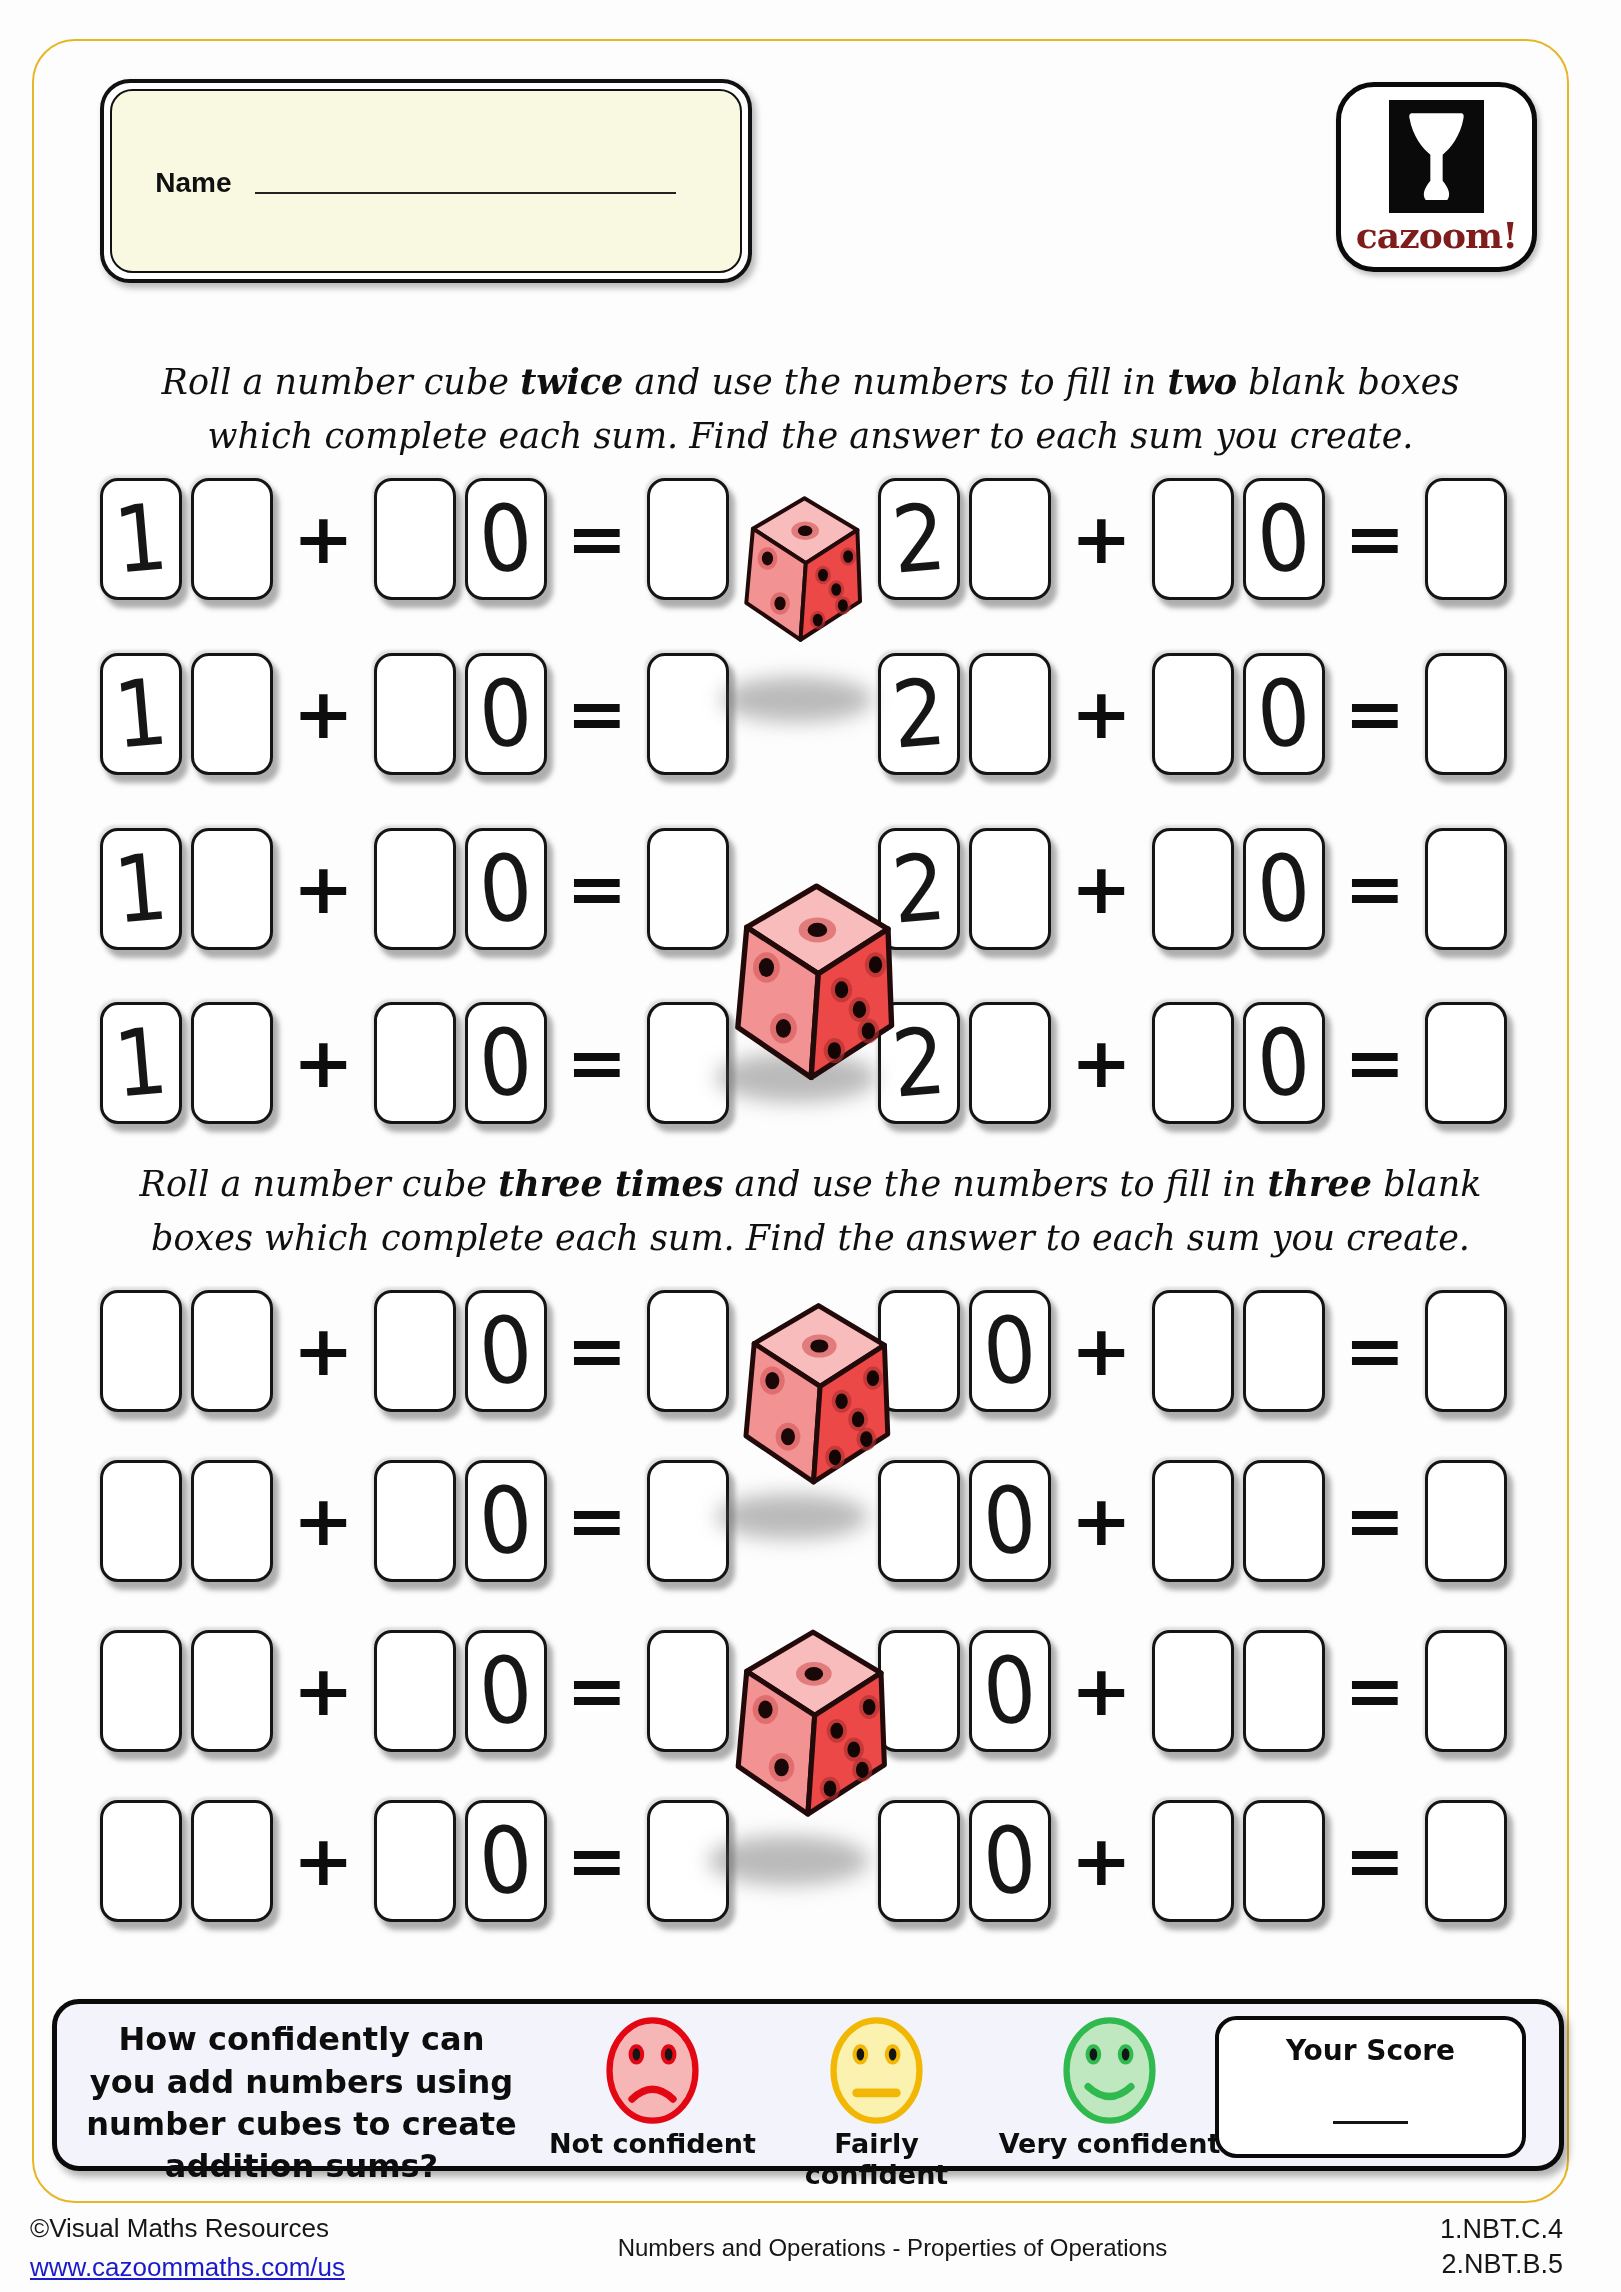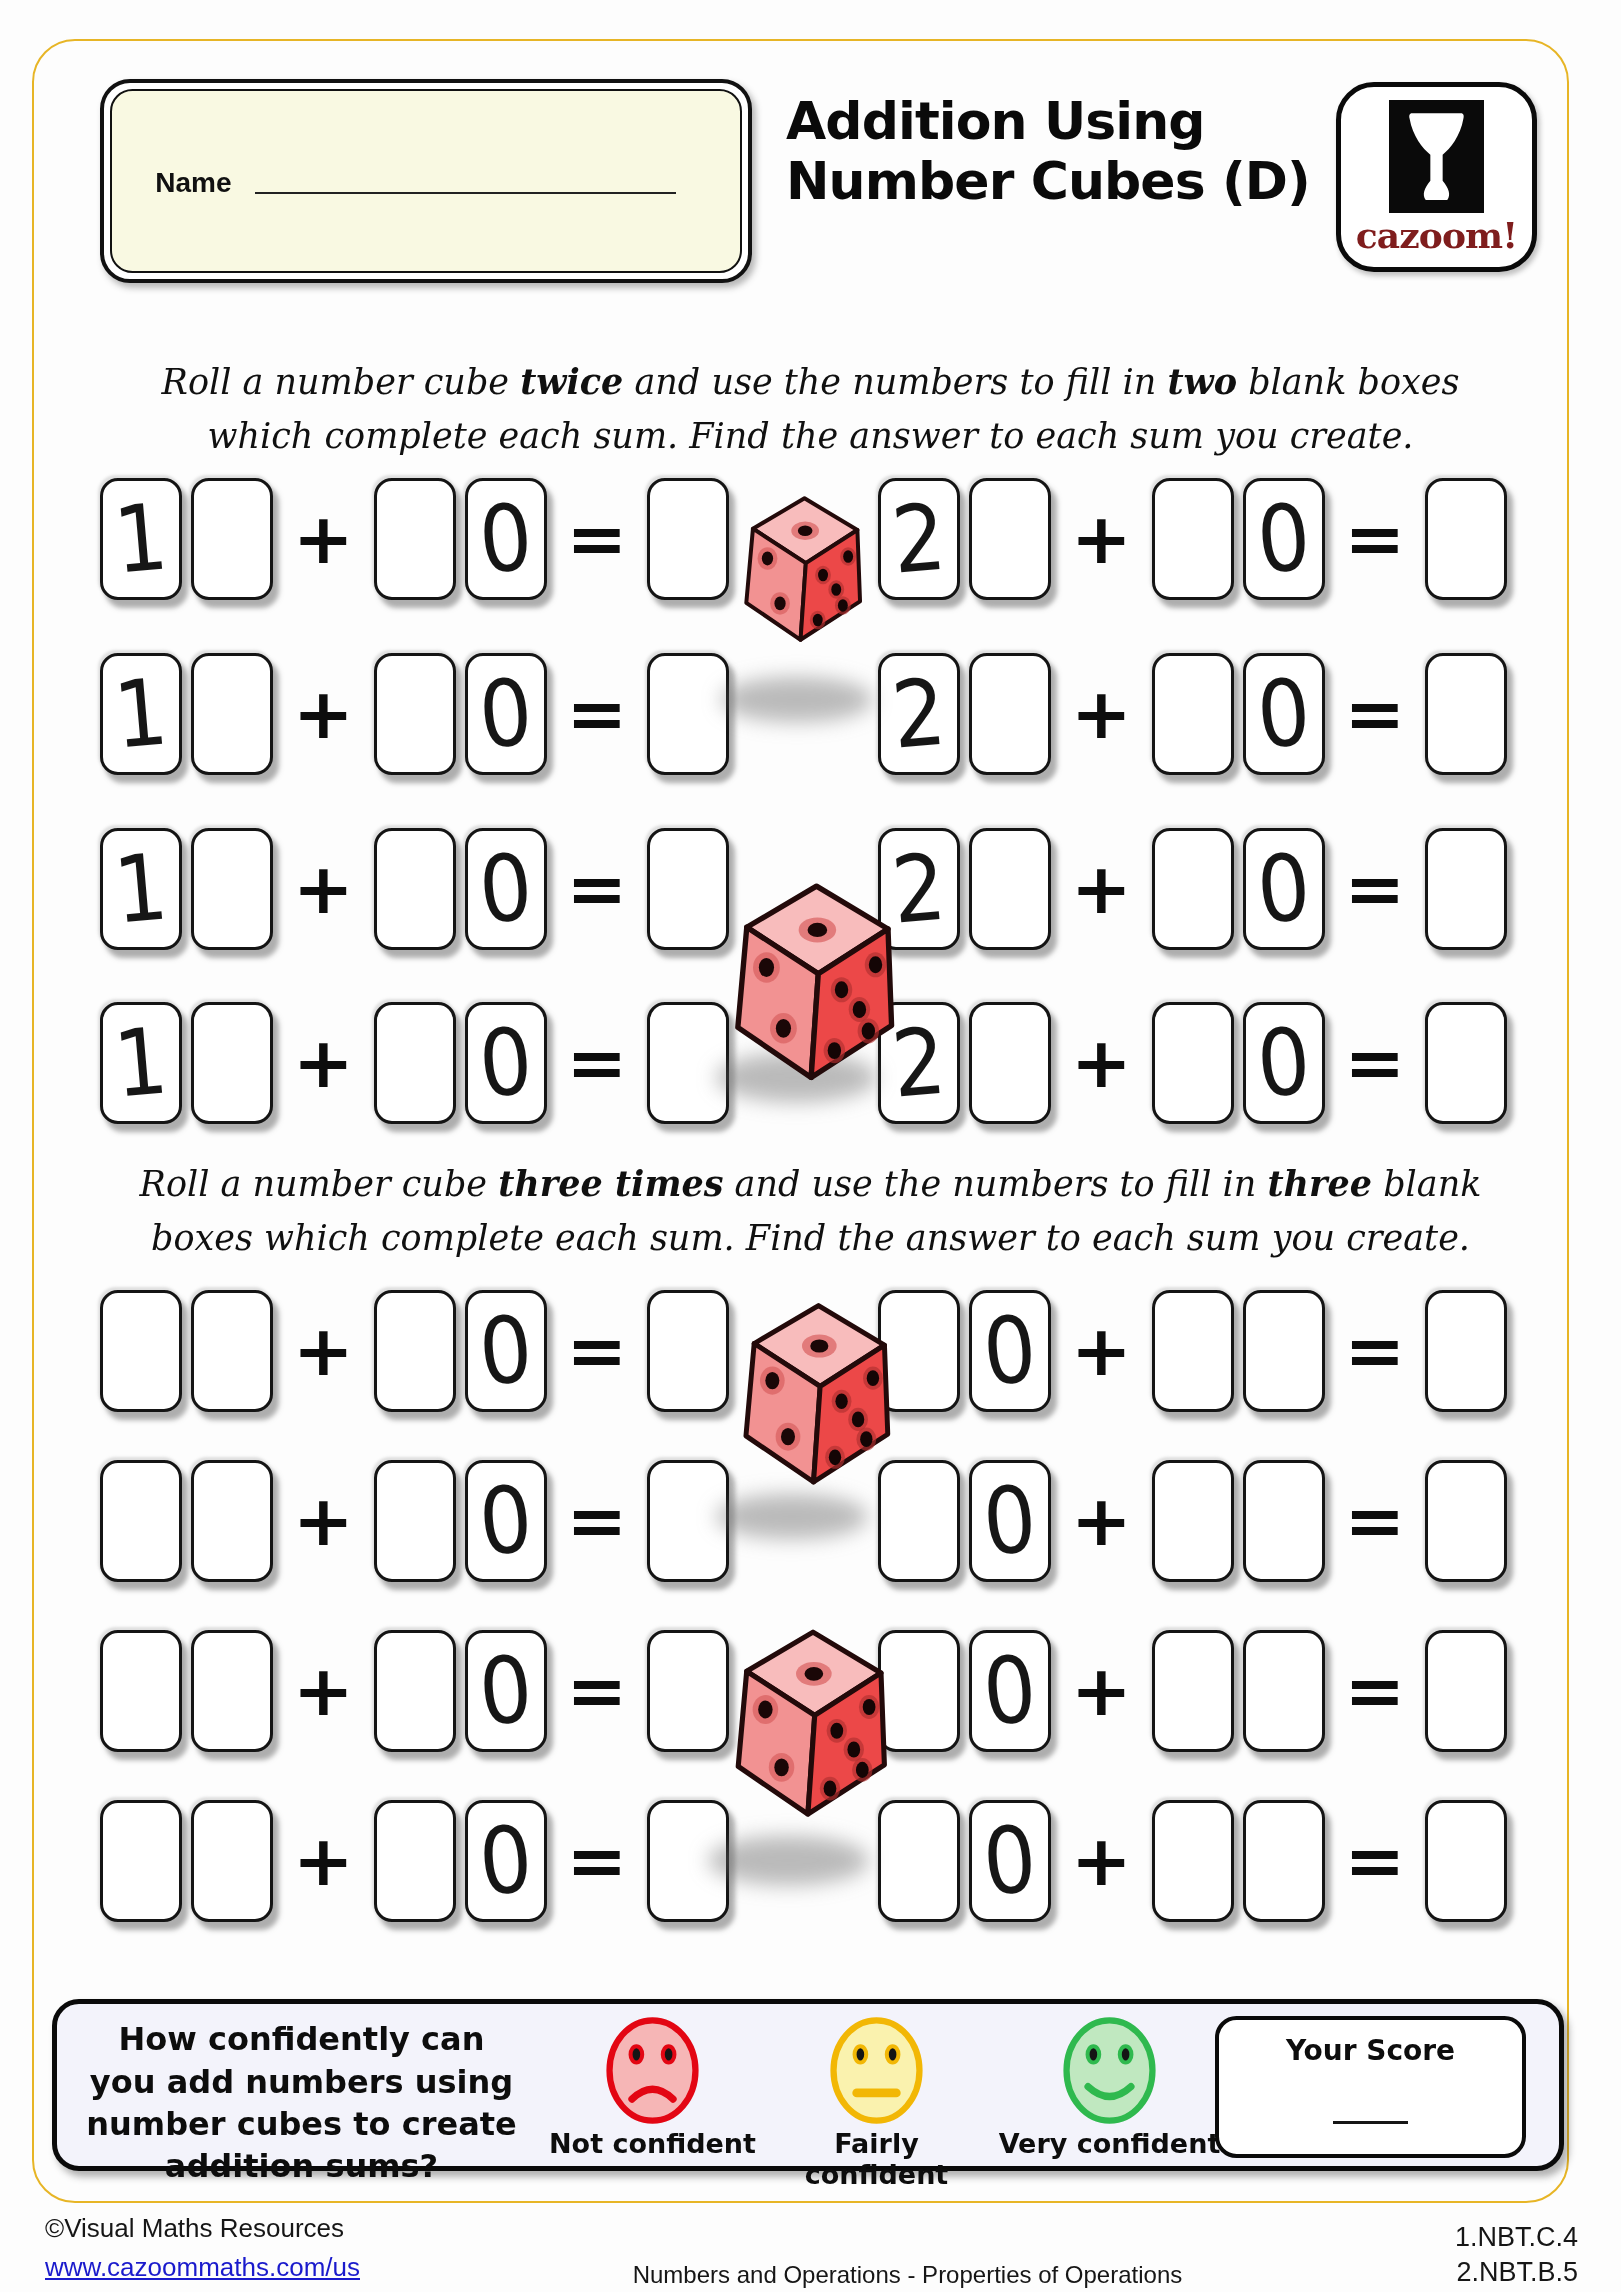--- a/index.html
+++ b/index.html
@@ -33,21 +33,21 @@
 
   
   .conf{position:absolute;left:52px;top:1999px;width:1512px;height:172px;background:#f3f3fb;border:5.4px solid #0a0a0a;border-radius:27px;box-sizing:border-box;box-shadow:4.5px 5.4px 7.2px rgba(40,40,40,.35);}
   .conf-q{position:absolute;left:25px;top:14.3px;width:439px;text-align:center;font-weight:700;font-size:32px;line-height:1.32;color:#0d0d0d;font-family:"DejaVu Sans",sans-serif;}
   .face{position:absolute;top:10.7px;}
   .face-label{position:absolute;top:124px;width:233px;text-align:center;font-weight:700;font-size:27px;color:#0d0d0d;font-family:"DejaVu Sans",sans-serif;}
   .score{position:absolute;left:1158px;top:11.6px;width:311px;height:142px;background:#fff;border:4.5px solid #0a0a0a;border-radius:21.5px;box-sizing:border-box;text-align:center;padding-top:14.3px;font-weight:700;font-size:28px;color:#0d0d0d;font-family:"DejaVu Sans",sans-serif;}
   .score-line{width:75px;border-bottom:3.6px solid #151515;margin:54px auto 0;}
 
   
-  .footer{position:absolute;left:45px;top:2212px;width:1533px;display:flex;justify-content:space-between;align-items:flex-end;color:#161616;font-size:26px;line-height:1.3;}
+  .footer{position:absolute;left:30px;top:2212px;width:1533px;display:flex;justify-content:space-between;align-items:flex-start;color:#161616;font-size:26px;line-height:1.3;}
   .footer-left div{margin-bottom:5.4px;}
   .footer-url{color:#1a1acc;text-decoration:underline;cursor:pointer;}
   .footer-center{margin-top:19.7px;font-size:24px;}
   .footer-right{text-align:right;font-size:27px;}
 </style>
 </head>
 <body>
 
 <div class="page">
   <div class="page-border"></div>
@@ -79,24 +79,20 @@
   </svg>
 
   <div class="namedate">
     <div class="namedate-inner">
       <div class="nd-row">
           <span>Name</span>
           <span class="nd-line"></span>
         </div>
     </div>
   </div>
-  <div class="title">
-    <div>Addition Using</div>
-    <div>Number Cubes (D)</div>
-  </div>
   <div class="logo">
     <div class="logo-mark">
       <svg width="77" height="100" viewBox="0 0 100 130">
           <path d="M18,8 L82,8 C85,8 86,11 85,15 C81,38 68,54 58,62 L58,96 C66,106 69,114 64,121 L36,121 C31,114 34,106 42,96 L42,62 C32,54 19,38 15,15 C14,11 15,8 18,8 Z" fill="#ffffff"></path>
         </svg>
     </div>
     <div class="logo-text">cazoom!</div>
   </div>
 
   <div class="instr" style="top:355px"><span>Roll a number cube </span><b>twice</b><span> and use the numbers to fill in </span><b>two</b><span> blank boxes which complete each sum. Find the answer to each sum you create.</span></div>

